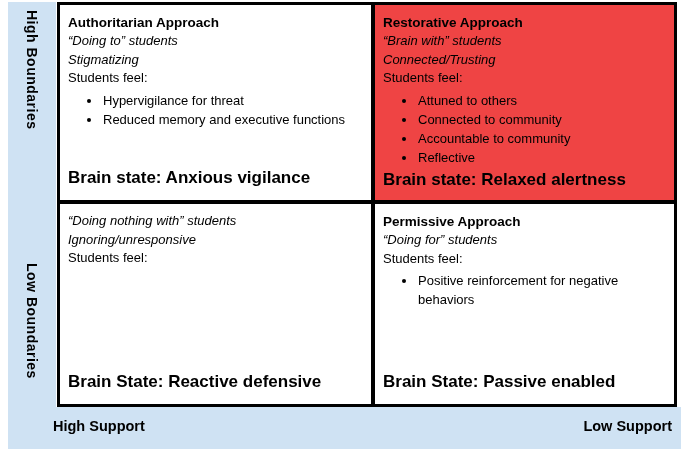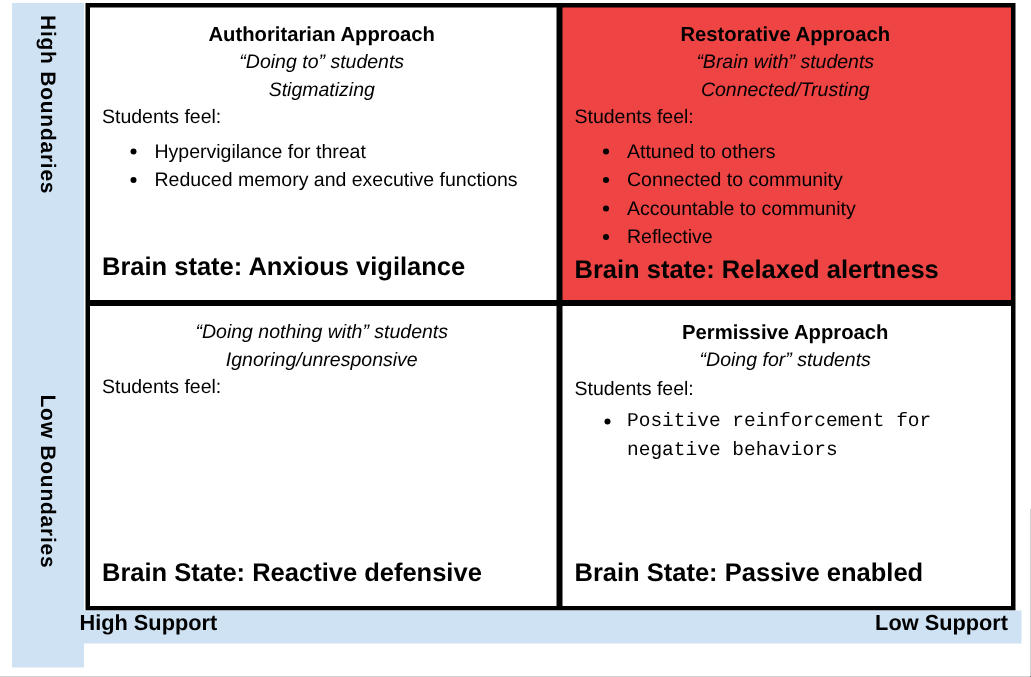--- a/index.html
+++ b/index.html
@@ -10,36 +10,36 @@
 
   
   .axis-y { position:absolute; left:8px; top:2px; width:48px; height:443px; background:#cfe2f3; }
   .axis-y .v-label { position:absolute; left:50%; transform:translateX(-50%);
                      writing-mode:vertical-rl; white-space:nowrap;
                      font-weight:bold; font-size:14px; letter-spacing:0.5px; }
   .axis-y .v-label.high { top:8px; }
   .axis-y .v-label.low  { top:261px; }
 
   
-  .axis-x { position:absolute; left:8px; top:407px; width:673px; height:22px; background:#cfe2f3;
+  .axis-x { position:absolute; left:8px; top:407px; width:673px; height:42px; background:#cfe2f3;
             display:flex; justify-content:space-between; align-items:center;
             padding:0 9px 4px 45px; font-weight:bold; font-size:14.5px; }
 
   
   .matrix { position:absolute; left:57px; top:2px; width:620px; height:405px;
             background:#000; display:grid;
             grid-template-columns:311px 1fr; grid-template-rows:195px 1fr;
             gap:4px; padding:3px; }
 
   .quadrant { background:#ffffff; display:flex; flex-direction:column;
               padding:8px 10px 13px 8px; overflow:hidden; font-size:13px; line-height:19px; }
   .quadrant.green { background:#ef4444; }
 
-  .q-title { font-weight:bold; font-size:13.5px; text-align:center; line-height:19px; }
-  .q-sub   { font-style:italic; text-align:center; line-height:18.5px; }
+  .q-title { font-weight:bold; font-size:13.5px; line-height:19px; }
+  .q-sub   { font-style:italic; line-height:18.5px; }
   .q-feel  { line-height:18.5px; }
   .q-list  { margin:3px; padding-left:31px; }
   .q-list li { padding-left:1px; line-height:19px; }
   .q-brain { margin-top:auto; font-weight:bold; font-size:17px; }
 </style>
 </head>
 <body>
 
 <div class="page">
 
@@ -80,21 +80,21 @@
       <div class="q-sub">“Doing nothing with” students</div>
       <div class="q-sub">Ignoring/unresponsive</div>
       <div class="q-feel">Students feel:</div>
       <div class="q-brain">Brain State: Reactive defensive</div>
     </section>
 
     <section class="quadrant">
       <div class="q-title">Permissive Approach</div>
       <div class="q-sub">“Doing for” students</div>
       <div class="q-feel">Students feel:</div>
-      <ul class="q-list" style="padding-right:28px;font-family:Liberation Mono, monospace;">
+      <ul class="q-list" style="padding-right:28px;">
         <li>Positive reinforcement for negative behaviors</li>
       </ul>
       <div class="q-brain">Brain State: Passive enabled</div>
     </section>
 
   </div>
 
   <div class="axis-x">
     <span>High Support</span>
     <span>Low Support</span>

